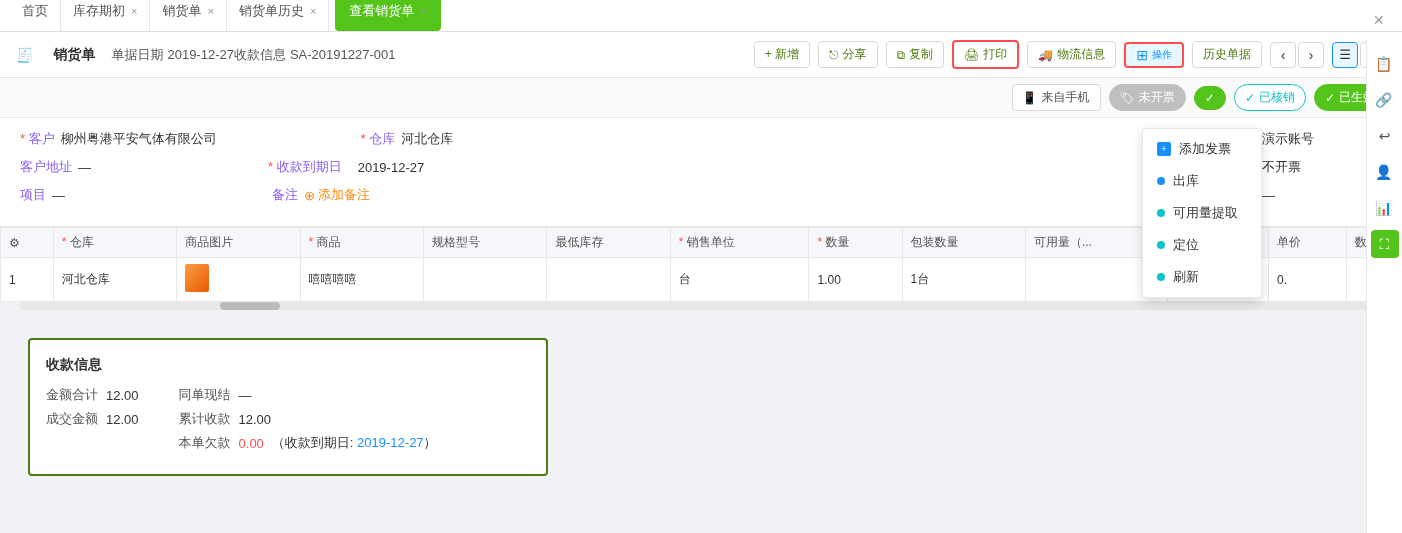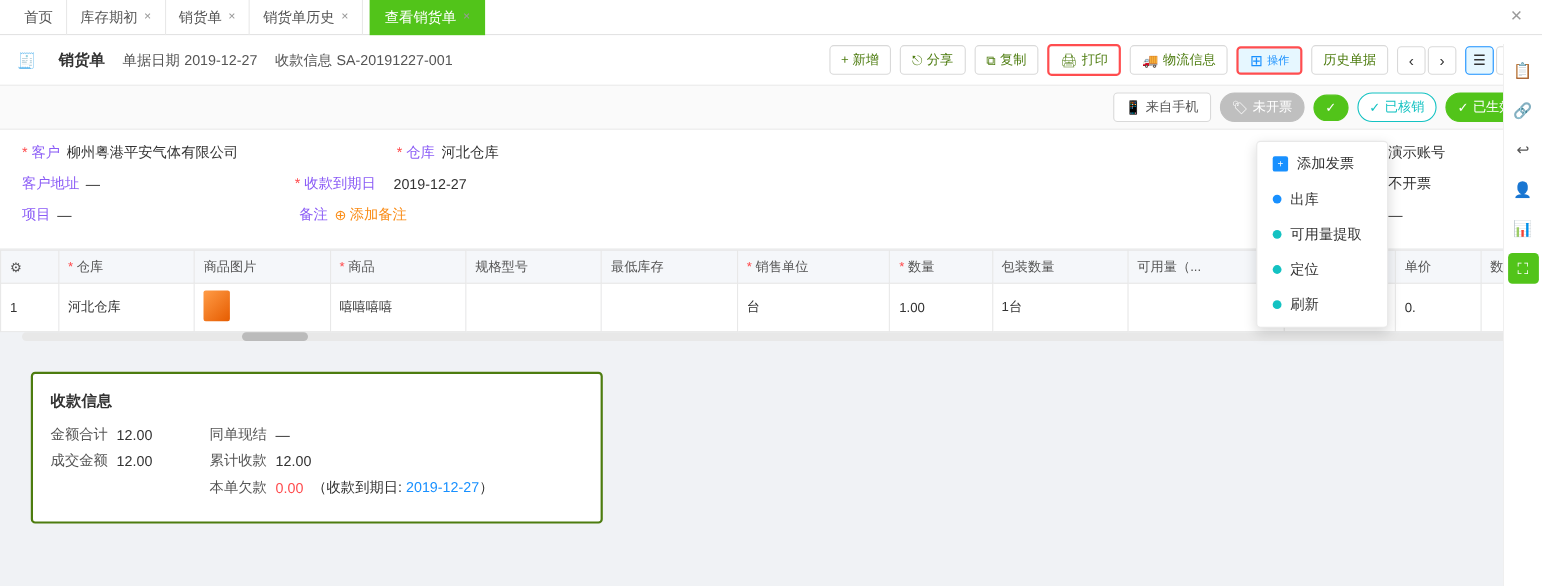--- a/index.html
+++ b/index.html
@@ -1,21 +1,21 @@
 <!DOCTYPE html>
 <html><head>
   <meta charset="utf-8">
   <style>
     * { box-sizing: border-box; margin: 0; padding: 0; }
     body { font-family: 'Microsoft YaHei', Arial, sans-serif; font-size: 13px; background: #f0f2f5; color: #333; }
 
     
     .tab-bar {
-      display: flex; align-items: center; background: #fff;
-      border-bottom: 1px solid #e0e0e0; padding: 0 10px; height: 32px; font-family: Liberation Mono, monospace;
+      display: flex; align-items: flex-end; background: #fff;
+      border-bottom: 1px solid #e0e0e0; padding: 0 10px; height: 32px;
     }
     .tab {
       display: flex; align-items: center; padding: 0 12px; height: 40px;
       cursor: pointer; border-right: 1px solid #e8e8e8; font-size: 13px;
       color: #555; white-space: nowrap;
     }
     .tab .close-icon { margin-left: 6px; color: #999; font-size: 11px; cursor: pointer; }
     .tab.green-btn {
       background: #52c41a; color: #fff; border-radius: 4px; margin-left: 6px;
       border: none; padding: 0 14px;
@@ -24,21 +24,21 @@
     .tab-close-btn { font-size: 18px; color: #999; cursor: pointer; padding: 0 8px; }
 
     
     .doc-header {
       display: flex; align-items: center; padding: 8px 16px;
       border-bottom: 1px solid #e8e8e8; background: #fff;
     }
     .doc-title-area { display: flex; align-items: center; gap: 16px; }
     .doc-icon { color: #1890ff; font-size: 14px; margin-right: 4px; }
     .doc-type { font-weight: bold; color: #333; font-size: 14px; }
-    .doc-meta { display: flex; gap: 16px; color: #555; font-size: 13px; }
+    .doc-meta { display: flex; color: #555; font-size: 13px; }
     .doc-meta span { display: flex; align-items: center; gap: 4px; }
     .doc-actions { margin-left: auto; display: flex; align-items: center; gap: 8px; }
     .btn-action {
       display: flex; align-items: center; gap: 4px; padding: 4px 10px;
       border: 1px solid #d9d9d9; border-radius: 4px; background: #fff;
       cursor: pointer; font-size: 12px; color: #4d7c0f; white-space: nowrap;
     }
 
     
     .toolbar-row {
@@ -88,21 +88,21 @@
 
     
     .product-thumb { width: 24px; height: 28px; background: linear-gradient(135deg, #ff9c47 0%, #e65c00 100%); border-radius: 2px; display: inline-block; }
 
     
     .bottom-info {
       margin: 28px; padding: 16px; border: 2px solid #4d7c0f; border-radius: 4px;
       background: #fff; max-width: 520px;
     }
     .info-title { font-weight: bold; font-size: 14px; margin-bottom: 12px; }
-    .info-row { display: flex; align-items: center; margin-bottom: 6px; gap: 52px; }
+    .info-row { display: flex; align-items: center; margin-bottom: 6px; gap: 40px; }
     .info-item { display: flex; align-items: center; gap: 8px; }
     .info-label { color: #555; }
     .info-value { color: #333; }
     .info-value.red { color: #ff4d4f; }
 
     
     .right-sidebar {
       position: fixed; right: 0; top: 40px; width: 36px;
       display: flex; flex-direction: column; align-items: center;
       gap: 8px; padding: 10px 0; background: #fff;

